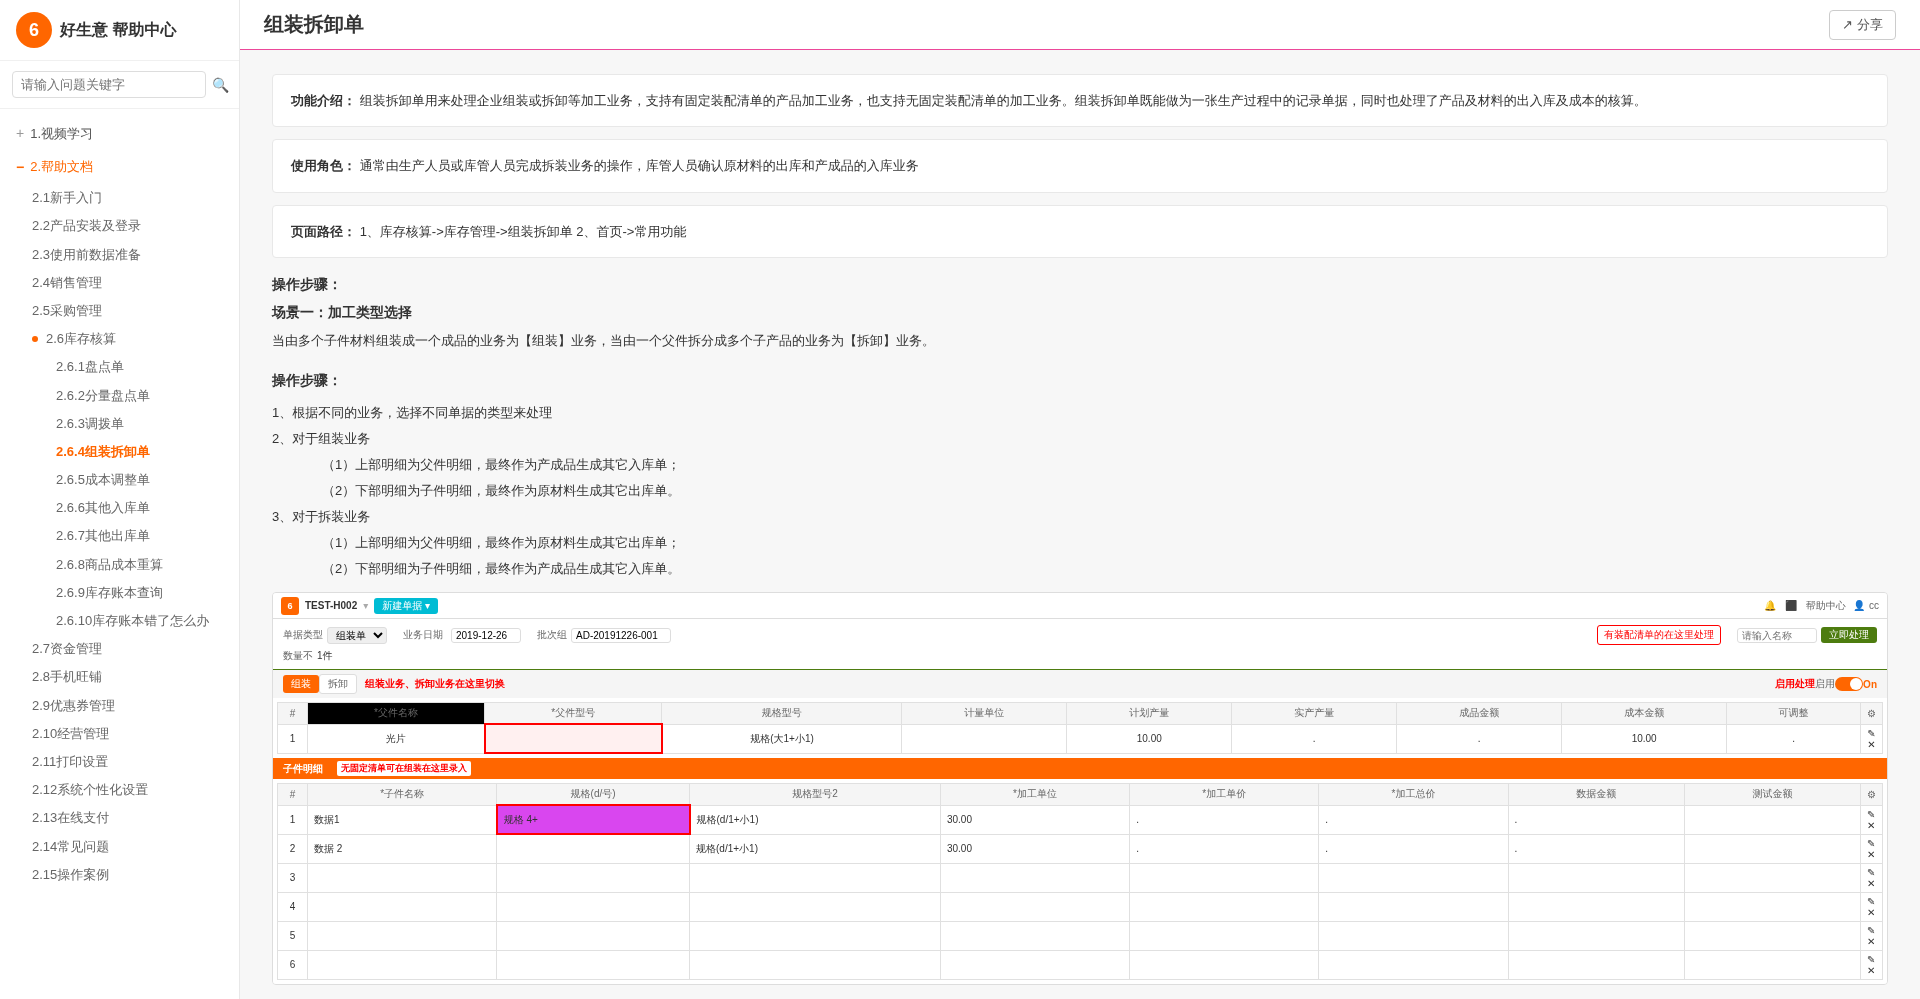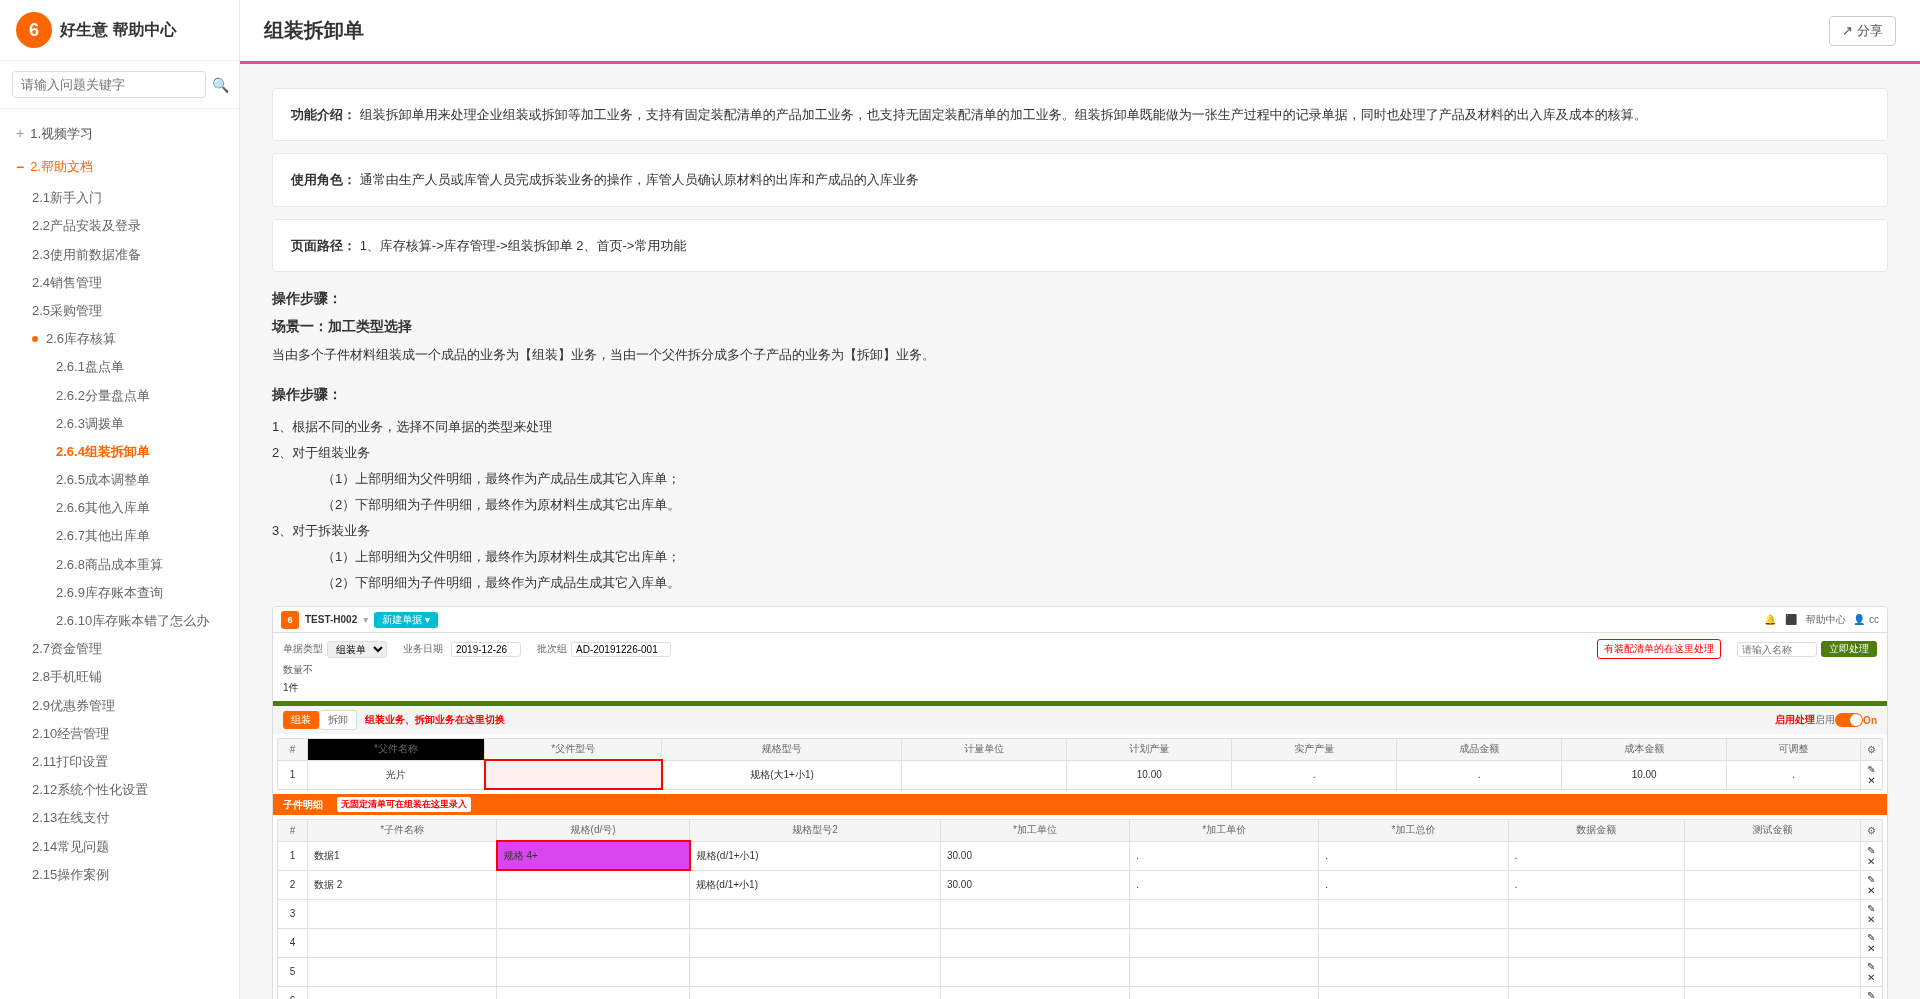--- a/index.html
+++ b/index.html
@@ -19,21 +19,21 @@
     .nav-item.active-section { color: #f60; }
     .nav-item .dot { width: 6px; height: 6px; border-radius: 50%; background: #f60; margin-right: 8px; flex-shrink: 0; }
     .nav-item .minus { font-size: 14px; color: #f60; margin-right: 6px; font-weight: bold; }
     .nav-item .plus { font-size: 14px; color: #999; margin-right: 6px; }
     .nav-sub { padding-left: 24px; }
     .nav-sub .nav-item { padding: 5px 16px 5px 8px; font-size: 13px; color: #666; }
     .nav-sub .nav-item.current { color: #f60; font-weight: bold; }
 
     
     .main { flex: 1; display: flex; flex-direction: column; overflow: hidden; }
-    .topbar { background: #fff; border-bottom: 3px solid #ec4899; padding: 0 24px; height: 64px; display: flex; align-items: center; justify-content: space-between; flex-shrink: 0; }
+    .topbar { background: #fff; border-bottom: 1px solid #ec4899; padding: 0 24px; height: 50px; display: flex; align-items: center; justify-content: space-between; flex-shrink: 0; }
     .page-title { font-size: 20px; font-weight: bold; color: #333; }
     .share-btn { border: 1px solid #ccc; border-radius: 4px; padding: 5px 12px; background: #fff; cursor: pointer; font-size: 13px; color: #555; display: flex; align-items: center; gap: 4px; }
 
     .content-area { flex: 1; overflow-y: auto; padding: 24px 32px; background: #f7f7f7; }
 
     .info-block { background: #fff; border: 1px solid #e8e8e8; border-radius: 4px; padding: 14px 18px; margin-bottom: 12px; font-size: 13px; line-height: 1.8; color: #333; }
     .info-block .label { font-weight: bold; }
 
     .section-title { font-size: 14px; font-weight: bold; color: #333; margin: 18px 0 10px; }
     .scene-title { font-size: 14px; font-weight: bold; color: #333; margin: 10px 0 6px; }
@@ -210,21 +210,21 @@
           </div>
           <div style="display: flex; align-items: center; gap: 8px; font-size: 10px; color: #666;">
             <span>🔔</span>
             <span>⬛</span>
             <span>帮助中心</span>
             <span>👤 cc</span>
           </div>
         </div>
 
 
-        <div style="background: #fff; padding: 6px 10px; border-bottom: 5px solid #4d7c0f;">
+        <div style="background: #fff; padding: 6px 10px; border-bottom: 1px solid #4d7c0f;">
           <div style="display: flex; gap: 16px; align-items: center; flex-wrap: wrap;">
             <div style="display: flex; align-items: center; gap: 4px; font-size: 10px;">
               <span style="color: #666;">单据类型</span>
               <select style="border: 1px solid #ddd; border-radius: 3px; padding: 1px 4px; font-size: 10px; outline: none;">
                 <option>组装单</option>
                 <option>拆卸单</option>
               </select>
             </div>
             <div style="display: flex; align-items: center; gap: 8px; font-size: 10px;">
               <span style="color: #666;">业务日期</span>
@@ -237,21 +237,21 @@
             <div style="flex:1;"></div>
             <div style="display: flex; align-items: center; gap: 4px; font-size: 10px; color: red; font-weight: normal; border: 1px solid red; border-radius: 3px; padding: 2px 6px;">
               <span>有装配清单的在这里处理</span>
             </div>
             <div style="display: flex; align-items: center; gap: 4px; font-size: 10px;">
               <input type="text" placeholder="请输入名称" style="border: 1px solid rgb(221, 221, 221); border-radius: 3px; padding: 1px 4px; font-size: 10px; width: 80px;">
               <button style="background:#4d7c0f; color: white; border: none; border-radius: 3px; padding: 1px 8px; font-size: 10px; cursor: pointer;">立即处理</button>
             </div>
           </div>
           <div style="display: flex; gap: 16px; align-items: center; flex-wrap: wrap; margin-top: 4px;">
-            <div style="display: flex; align-items: flex-start; gap: 4px; font-size: 10px; flex-direction: column;">
+            <div style="display: flex; align-items: flex-end; gap: 4px; font-size: 10px;">
               <span style="color: #666;">数量不</span>
               <span style="color: #333;">1件</span>
             </div>
           </div>
         </div>
 
         <div style="background: #f5f5f5; padding: 4px 10px; display: flex; align-items: center; gap: 0; position: relative;">
           <div style="background: #f60; color: white; padding: 2px 8px; border-radius: 3px; font-size: 10px; cursor: pointer;">组装</div>
           <div style="background: #fff; border: 1px solid #ddd; color: #666; padding: 2px 8px; border-radius: 3px; font-size: 10px; cursor: pointer;">拆卸</div>
           <span style="color: red; font-size: 10px; font-weight: bold; margin-left: 8px;">组装业务、拆卸业务在这里切换</span>

